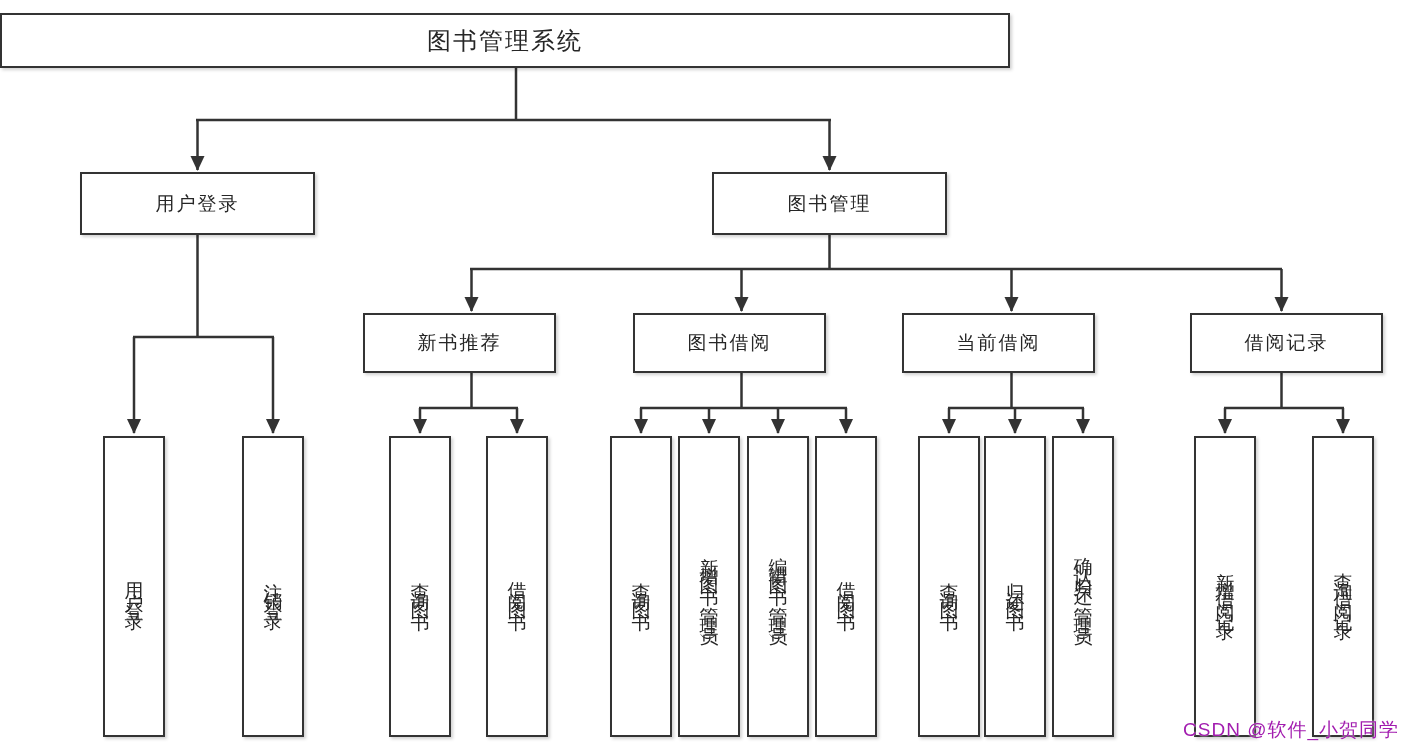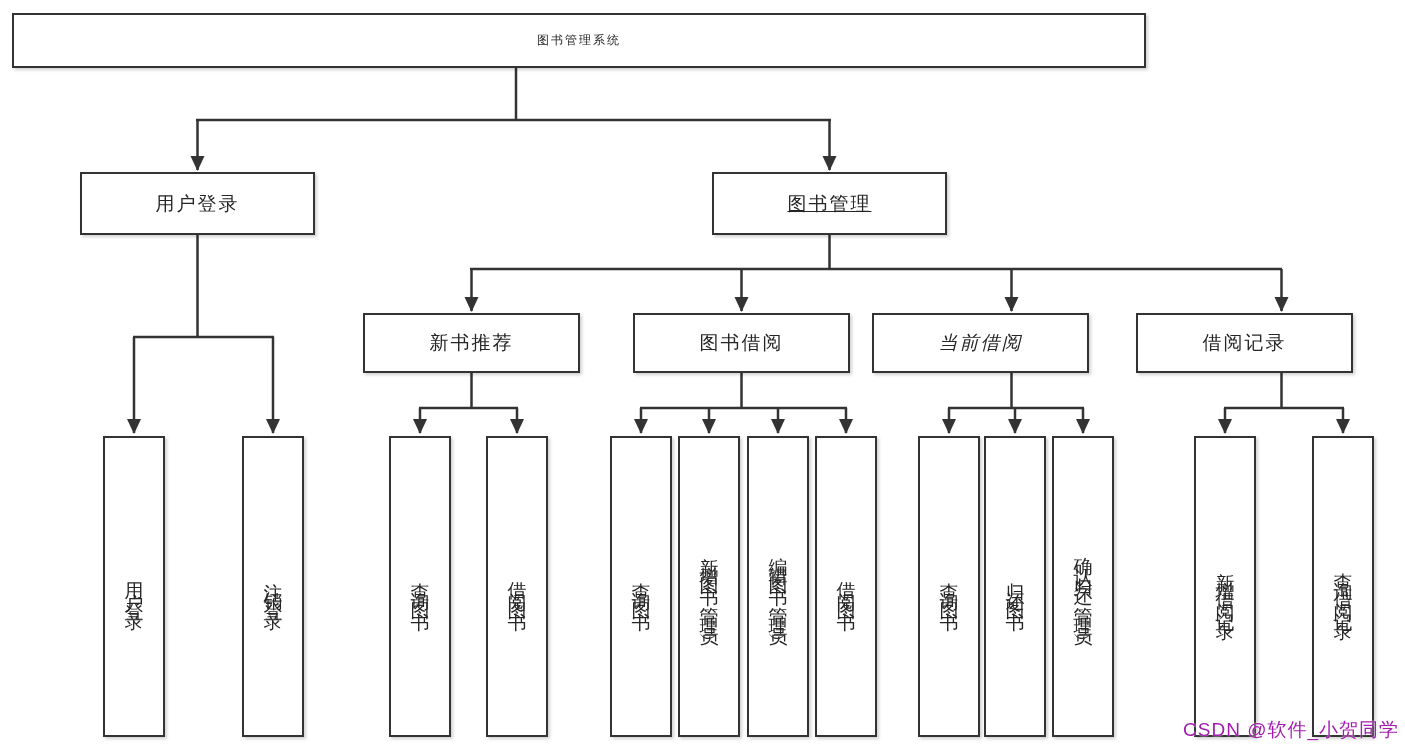--- a/index.html
+++ b/index.html
@@ -33,25 +33,25 @@
     box-shadow: 2px 2px 3px rgba(0,0,0,0.18);
     z-index: 2;
     text-align: center;
   }
   .h {
     font-size: 19px;
     letter-spacing: 2px;
     white-space: nowrap;
   }
   .root {
-    left: 12px; top: 13px; width: 1134px; height: 55px;
-    font-size: 12px;
+    left: 0; top: 13px; width: 1010px; height: 55px;
+    font-size: 24px;
   }
   .lvl2 { top: 172px; width: 235px; height: 63px; }
-  .lvl3 { top: 313px; width: 217px; height: 60px; }
+  .lvl3 { top: 313px; width: 193px; height: 60px; }
   .leaf {
     top: 436px;
     width: 62px;
     height: 301px;
     writing-mode: vertical-rl;
     text-orientation: mixed;
     font-size: 19px;
     letter-spacing: 10px;
     line-height: 62px;
   }
@@ -118,26 +118,26 @@
       <line x1="1281.5" y1="373" x2="1281.5" y2="408"></line>
       <line x1="1224" y1="408" x2="1344" y2="408"></line>
       <line x1="1225" y1="408" x2="1225" y2="433" marker-end="url(#arrow)"></line>
       <line x1="1343" y1="408" x2="1343" y2="433" marker-end="url(#arrow)"></line>
     </g>
   </svg>
 
   <div class="box h root">图书管理系统</div>
 
   <div class="box h lvl2" style="left:80px;">用户登录</div>
-  <div class="box h lvl2" style="left:712px;text-decoration:underline;">图书管理</div>
+  <div class="box h lvl2" style="left:712px;">图书管理</div>
 
   <div class="box h lvl3" style="left:363px;">新书推荐</div>
   <div class="box h lvl3" style="left:633px;font-family:Liberation Mono, monospace;">图书借阅</div>
-  <div class="box h lvl3" style="left:872px;font-style:italic;">当前借阅</div>
-  <div class="box h lvl3" style="left:1136px;">借阅记录</div>
+  <div class="box h lvl3" style="left:902px;">当前借阅</div>
+  <div class="box h lvl3" style="left:1190px;">借阅记录</div>
 
   <div class="box leaf" style="left:103px;">用户登录</div>
   <div class="box leaf" style="left:242px;">注销登录</div>
 
   <div class="box leaf" style="left:389px;">查询图书</div>
   <div class="box leaf" style="left:486px;">借阅图书</div>
 
   <div class="box leaf" style="left:610px;">查询图书</div>
   <div class="box leaf" style="left:678px;">新增图书（管理员）</div>
   <div class="box leaf" style="left:747px;">编辑图书（管理员）</div>

